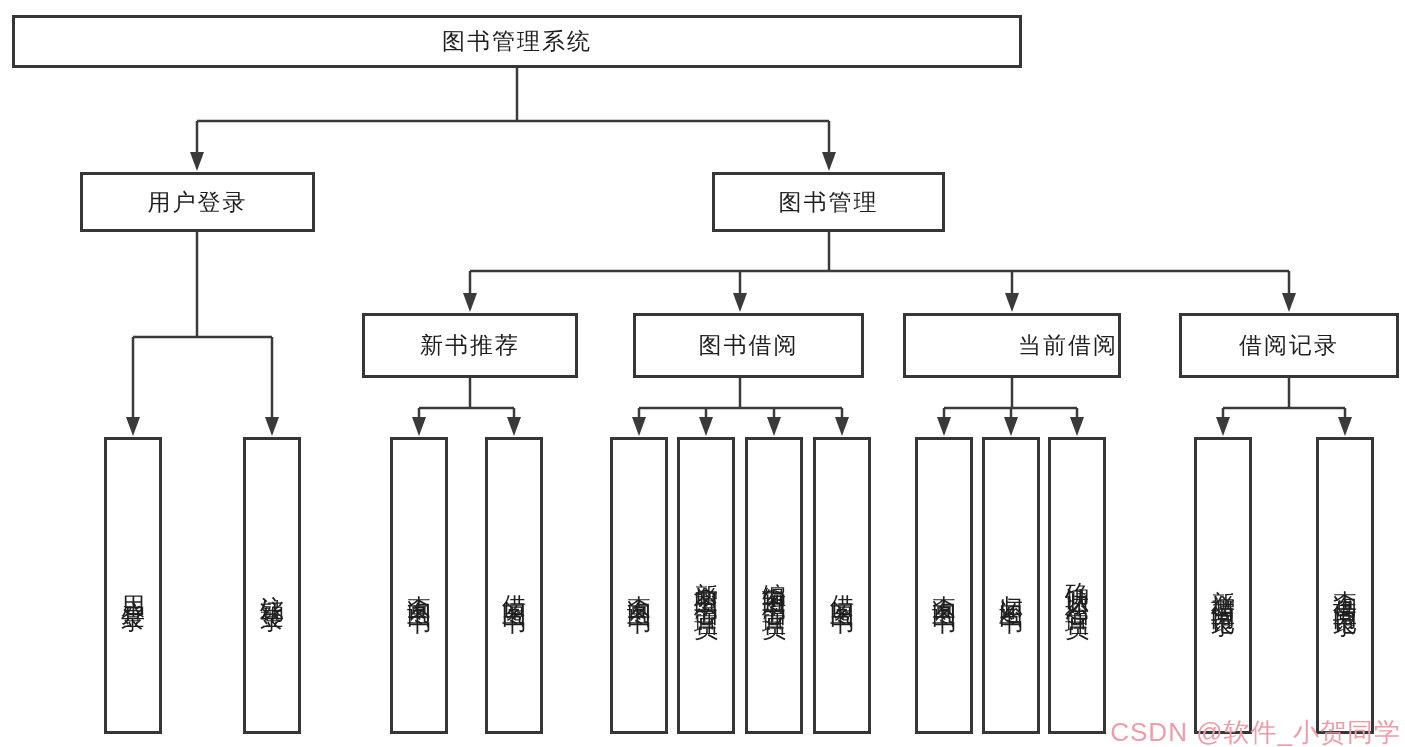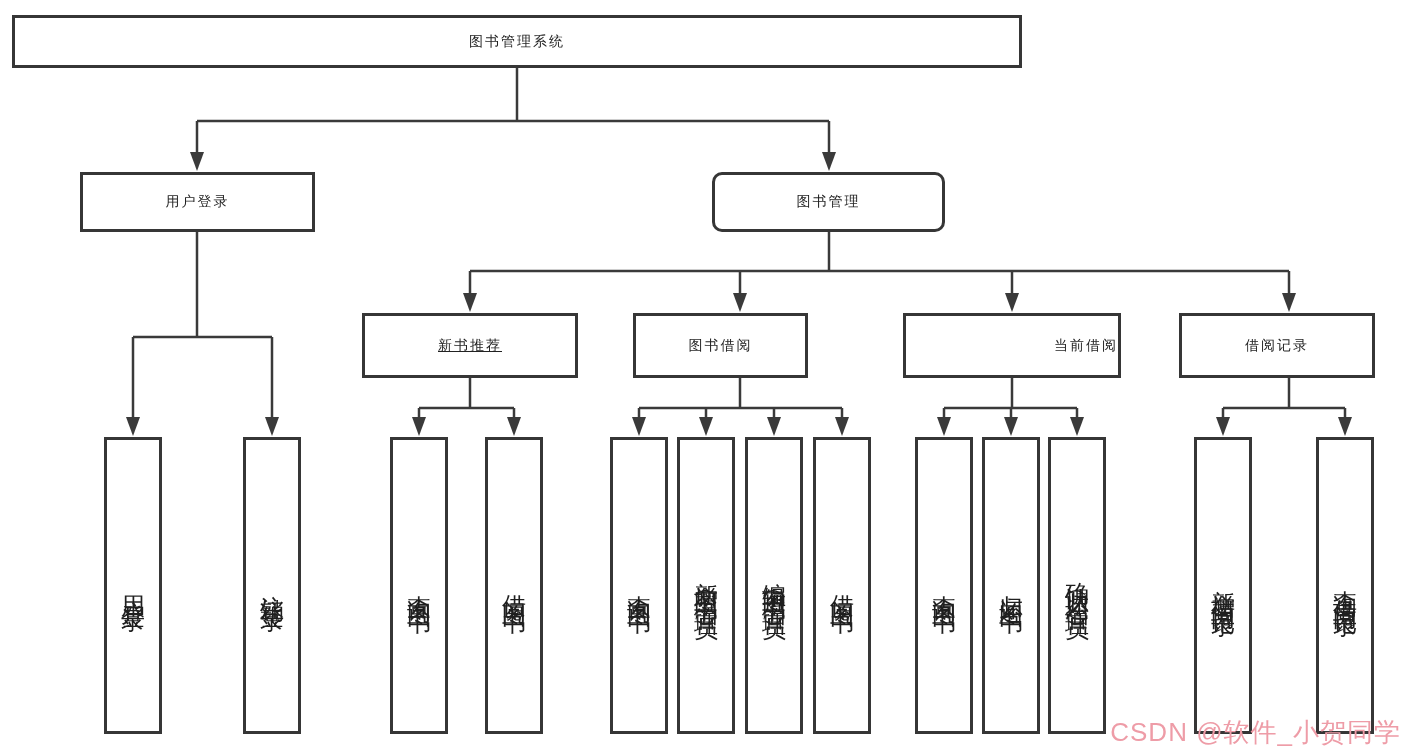--- a/index.html
+++ b/index.html
@@ -8,21 +8,21 @@
     font-family:"Liberation Sans", sans-serif;overflow:hidden;color:#222;
   }
   #connector-layer{position:absolute;left:0;top:0;z-index:1;}
   #connector-layer line{stroke:#3a3a3a;stroke-width:2.5;}
   #connector-layer polygon{fill:#3a3a3a;}
   .node{
     position:absolute;background:#ffffff;border:3px solid #363636;
     box-sizing:border-box;display:flex;align-items:center;justify-content:center;
     z-index:2;
   }
-  .h-node .label{font-size:14px;letter-spacing:2px;color:#1f1f1f;}
+  .h-node .label{font-size:23px;letter-spacing:2px;color:#1f1f1f;}
   .v-node .label{
     writing-mode:vertical-lr;text-orientation:mixed;
     font-size:24px;line-height:1;letter-spacing:5px;color:#1f1f1f;
   }
   .watermark{
     position:absolute;right:4px;top:715px;z-index:3;
     font-size:26px;color:#ee9ca7;letter-spacing:1px;white-space:nowrap;
   }
 </style>
 </head>
@@ -83,34 +83,34 @@
     <polygon points="1338,417 1352,417 1345,436"></polygon>
   </svg>
 
 <div class="node h-node" style="left:12px;top:15px;width:1010px;height:53px;">
   <span class="label">图书管理系统</span>
 </div>
 
 <div class="node h-node" style="left:80px;top:172px;width:235px;height:60px;">
   <span class="label">用户登录</span>
 </div>
-<div class="node h-node" style="left:712px;top:172px;width:233px;height:60px;border-radius:10px;">
+<div class="node h-node" style="left:712px;top:172px;width:233px;height:60px;">
   <span class="label">图书管理</span>
 </div>
 
-<div class="node h-node" style="left:362px;top:313px;width:216px;height:65px;text-decoration:underline;">
+<div class="node h-node" style="left:362px;top:313px;width:216px;height:65px;">
   <span class="label">新书推荐</span>
 </div>
-<div class="node h-node" style="left:633px;top:313px;width:175px;height:65px;text-align:center;">
+<div class="node h-node" style="left:633px;top:313px;width:231px;height:65px;text-align:center;">
   <span class="label">图书借阅</span>
 </div>
 <div class="node h-node" style="left:903px;top:313px;width:218px;height:65px;justify-content:flex-end;">
   <span class="label">当前借阅</span>
 </div>
-<div class="node h-node" style="left:1179px;top:313px;width:196px;height:65px;">
+<div class="node h-node" style="left:1179px;top:313px;width:220px;height:65px;">
   <span class="label">借阅记录</span>
 </div>
 
 <div class="node v-node" style="left:104px;top:437px;width:58px;height:297px;">
   <span class="label">用户登录</span>
 </div>
 <div class="node v-node" style="left:243px;top:437px;width:58px;height:297px;">
   <span class="label">注销登录</span>
 </div>
 

